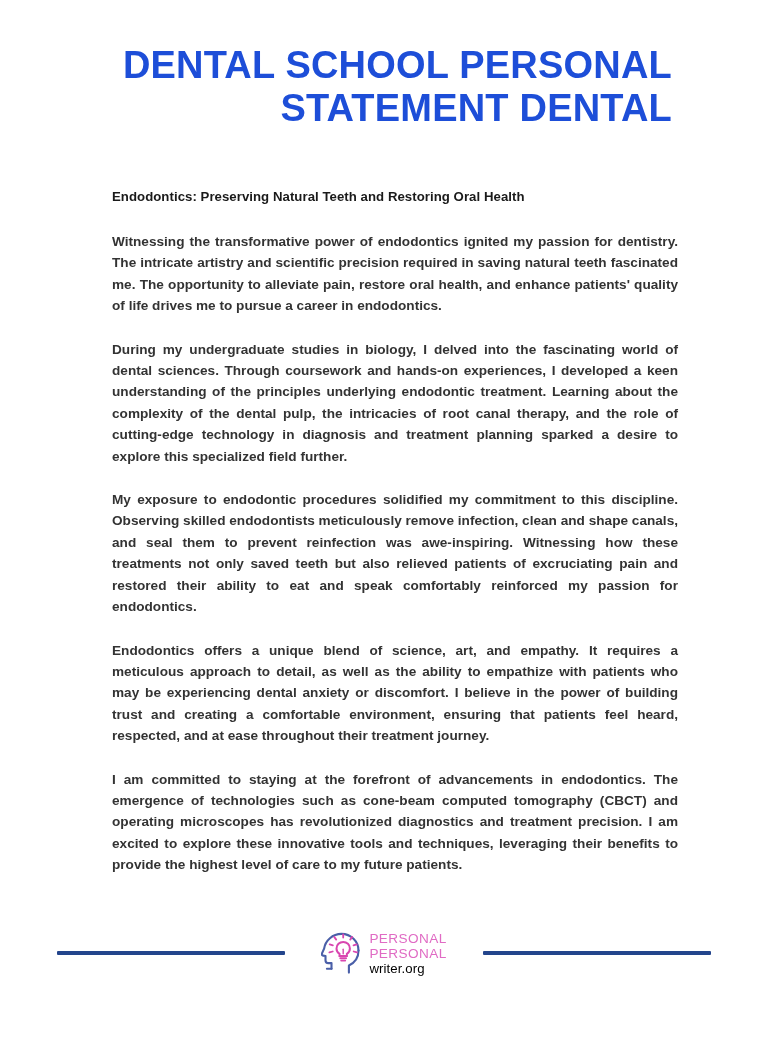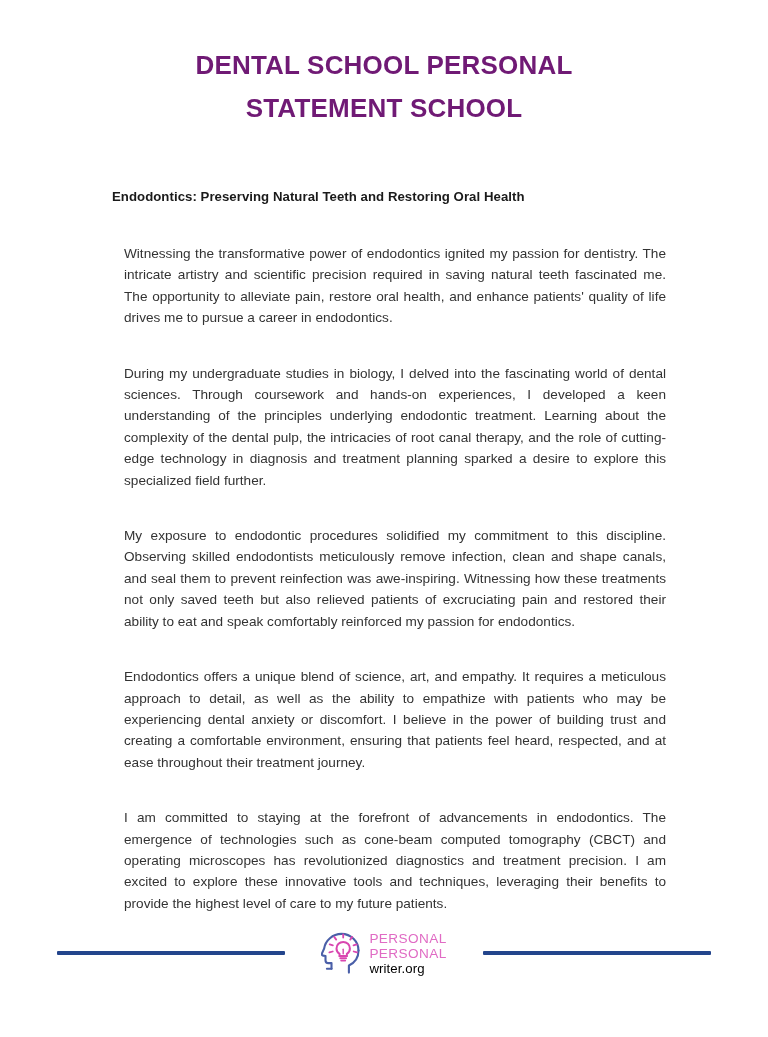--- a/index.html
+++ b/index.html
@@ -22,23 +22,23 @@
     background: #ffffff;
     position: relative;
     display: flex;
     flex-direction: column;
   }
 
   
   .doc-title {
     margin: 0;
     padding: 44px 96px 0 96px;
-    text-align: center;
-    color: #701a75;
-    font-size: 26px;
+    text-align: right;
+    color: #1d4ed8;
+    font-size: 38px;
     font-weight: bold;
     line-height: 43px;
     letter-spacing: 0.2px;
   }
   .doc-title .title-line {
     display: block;
   }
 
   
   .content {
@@ -50,28 +50,29 @@
     margin: 0;
     padding-top: 58px;
     font-size: 13.2px;
     font-weight: bold;
     color: #1a1a1a;
     line-height: 18px;
     letter-spacing: 0.05px;
   }
 
   .para {
-    margin: 12px;
+    margin: 0;
     padding-top: 22px;
     font-size: 13.6px;
     line-height: 21.4px;
     color: #333333;
     text-align: justify;
     text-justify: inter-word;
     letter-spacing: 0.01px;
+    font-weight: bold;
   }
   .para:first-of-type {
     padding-top: 25px;
   }
 
   
   .footer {
     position: absolute;
     left: 0;
     bottom: 0;
@@ -132,21 +133,21 @@
     line-height: 15px;
   }
 </style>
 </head>
 <body>
 
 <div class="page">
 
   <h1 class="doc-title">
     <span class="title-line">DENTAL SCHOOL PERSONAL</span>
-    <span class="title-line">STATEMENT SCHOOL</span>
+    <span class="title-line">STATEMENT DENTAL</span>
   </h1>
 
   <div class="content">
 
     <h2 class="section-heading">Endodontics: Preserving Natural Teeth and Restoring Oral Health</h2>
 
     <p class="para">Witnessing the transformative power of endodontics ignited my passion for dentistry. The intricate artistry and scientific precision required in saving natural teeth fascinated me. The opportunity to alleviate pain, restore oral health, and enhance patients' quality of life drives me to pursue a career in endodontics.</p>
     <p class="para">During my undergraduate studies in biology, I delved into the fascinating world of dental sciences. Through coursework and hands-on experiences, I developed a keen understanding of the principles underlying endodontic treatment. Learning about the complexity of the dental pulp, the intricacies of root canal therapy, and the role of cutting-edge technology in diagnosis and treatment planning sparked a desire to explore this specialized field further.</p>
     <p class="para">My exposure to endodontic procedures solidified my commitment to this discipline. Observing skilled endodontists meticulously remove infection, clean and shape canals, and seal them to prevent reinfection was awe-inspiring. Witnessing how these treatments not only saved teeth but also relieved patients of excruciating pain and restored their ability to eat and speak comfortably reinforced my passion for endodontics.</p>
     <p class="para">Endodontics offers a unique blend of science, art, and empathy. It requires a meticulous approach to detail, as well as the ability to empathize with patients who may be experiencing dental anxiety or discomfort. I believe in the power of building trust and creating a comfortable environment, ensuring that patients feel heard, respected, and at ease throughout their treatment journey.</p>

